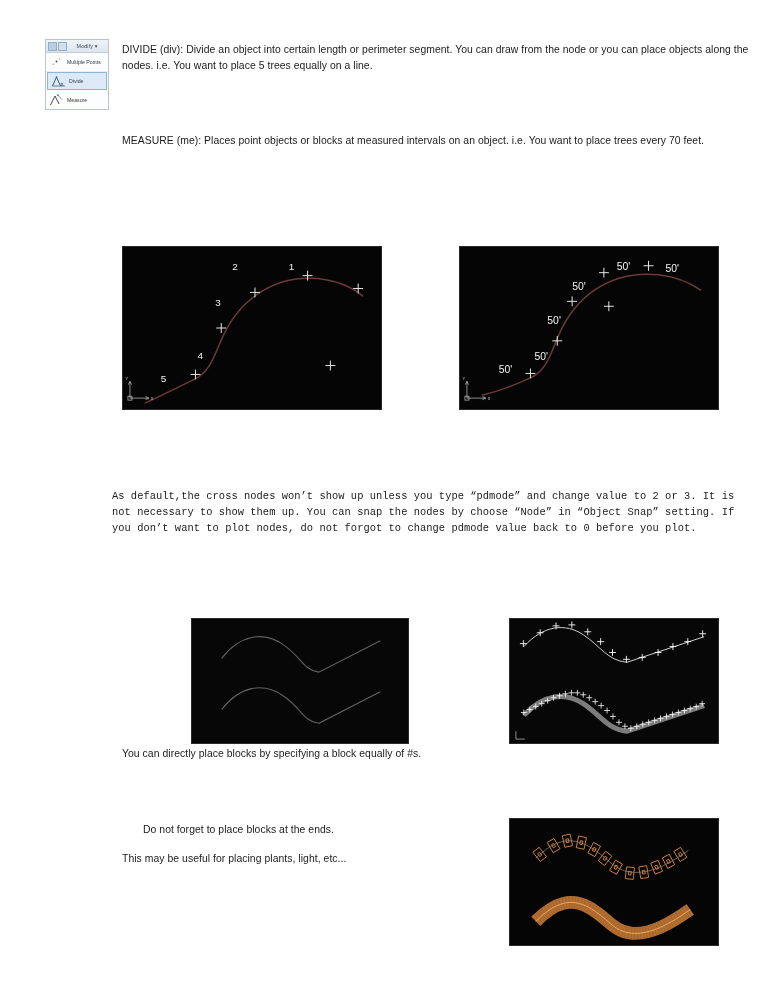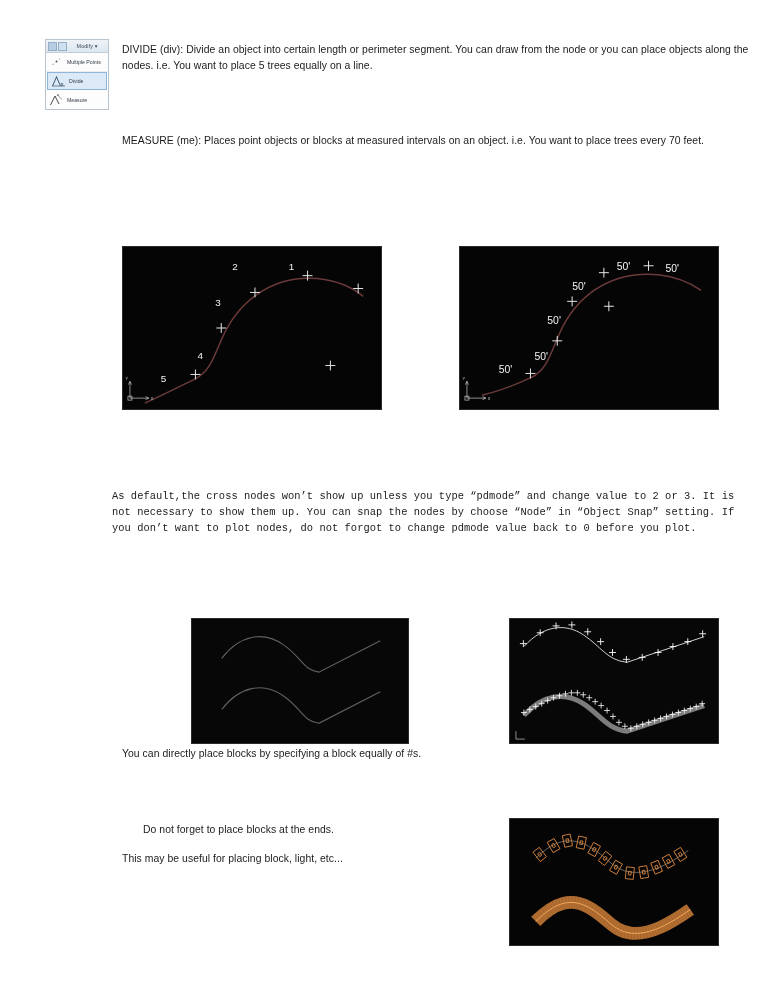--- a/index.html
+++ b/index.html
@@ -184,21 +184,21 @@
 
   <div class="para" style="left:122px; top:133px; width:600px;">MEASURE (me): Places point objects or blocks at measured intervals on an object. i.e. You want to place trees every 70 feet.</div>
 
   <div class="para" style="left:112px; top:488px; width:638px;font-family:Liberation Mono, monospace;">As default,the cross nodes won’t show up unless you type “pdmode” and change value to 2 or 3. It is not necessary to show them up. You can snap the nodes by choose “Node” in “Object Snap” setting. If you don’t want to plot nodes, do not forgot to change pdmode value back to 0 before you plot.</div>
 
   <div class="para" style="left:122px; top:746px; width:620px;">You can directly place blocks by specifying a block equally of #s.</div>
 
 
   <div class="para" style="left:122px; top:822px; width:400px;margin-left:21px;">Do not forget to place blocks at the ends.</div>
 
-  <div class="para" style="left:122px; top:851px; width:400px;">This may be useful for placing block, light, etc...</div>
+  <div class="para" style="left:122px; top:851px; width:400px;">This may be useful for placing plants, light, etc...</div>
 
   <div class="cad" style="left:122px; top:246px; width:260px; height:164px;">
     <svg viewBox="0 0 260 164" preserveAspectRatio="none">
       <rect x="0" y="0" width="260" height="164" fill="#050505"></rect>
       <path d="M22 158 C 40 150, 55 142, 72 134 C 88 126, 92 110, 100 92
                C 108 74, 118 60, 135 48 C 155 34, 175 30, 196 32
                C 215 34, 230 40, 242 50" stroke="#6b3a3a" stroke-width="1.5" fill="none"></path>
       <g stroke="#e8e8e8" stroke-width="1">
         <path d="M232 42 h10 M237 37 v10"></path>
         <path d="M181 29 h10 M186 24 v10"></path>

